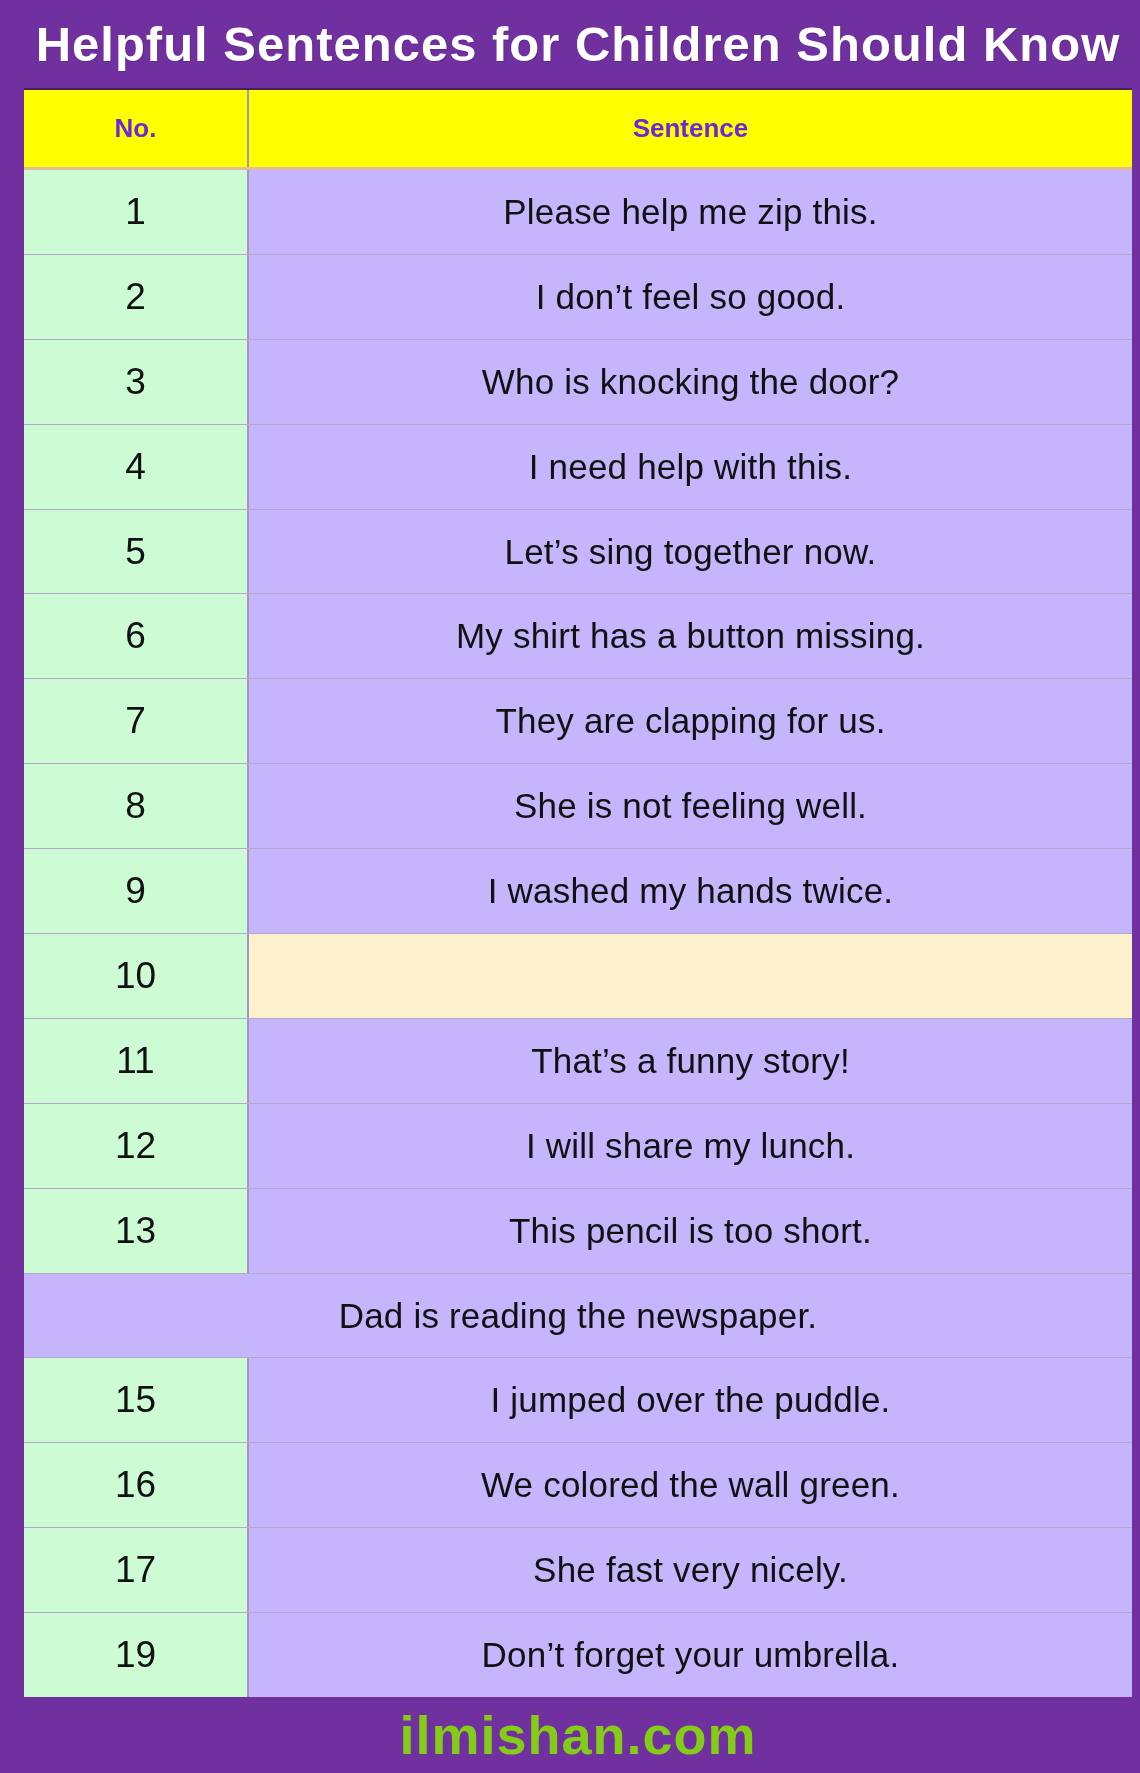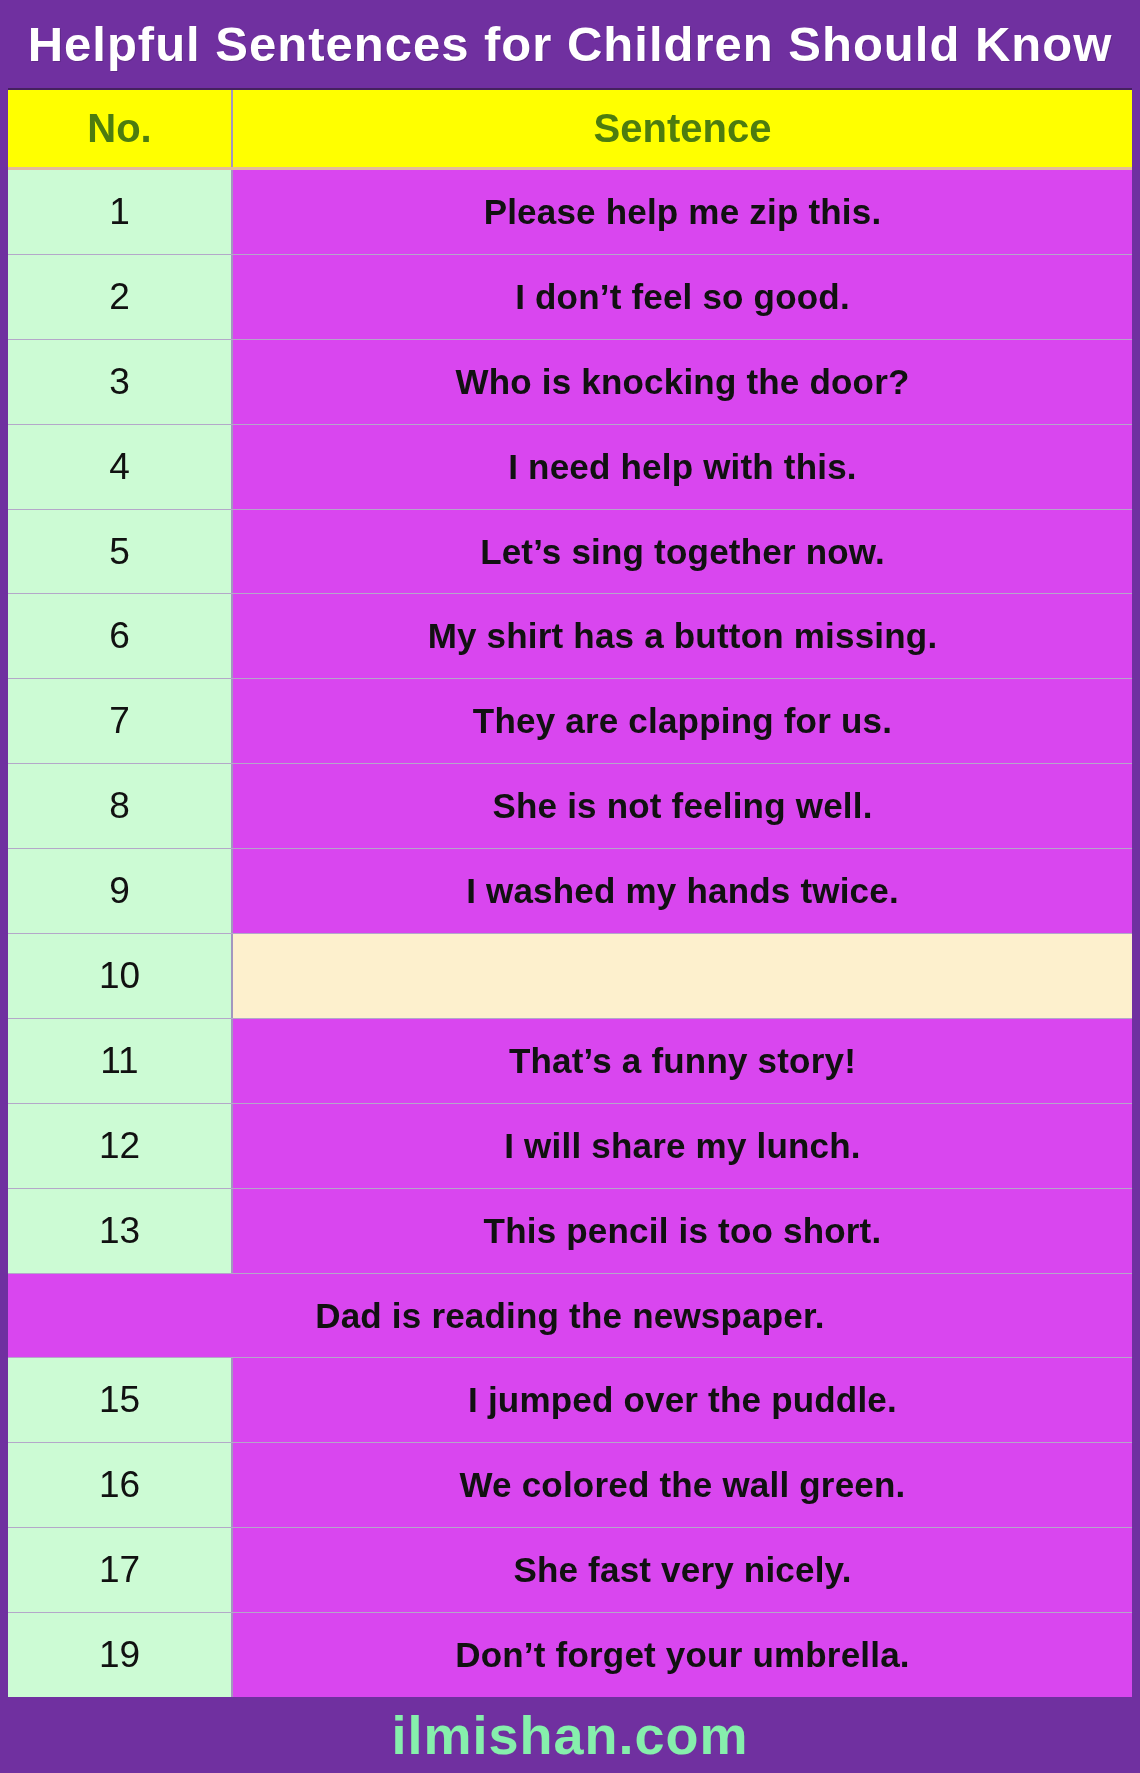--- a/index.html
+++ b/index.html
@@ -7,20 +7,21 @@
   body {
     font-family: "Liberation Sans", sans-serif;
     background: #7030A0;
   }
   .frame {
     width: 1140px;
     height: 1773px;
     background: #7030A0;
     display: flex;
     flex-direction: column;
+    padding-left: 16px;
   }
   .title-band {
     height: 88px;
     flex: 0 0 88px;
     display: flex;
     align-items: center;
     justify-content: center;
     padding: 0 14px;
   }
   .title-band h1 {
@@ -43,22 +44,22 @@
   .header-row {
     flex: 0 0 80px;
     display: flex;
     background: #FFFF00;
     border-bottom: 3px solid #e3bb9b;
   }
   .header-cell {
     display: flex;
     align-items: center;
     justify-content: center;
-    color: #4d7c0f;
-    font-size: 40px;
+    color: #6d28d9;
+    font-size: 26px;
     font-weight: 600;
   }
   .no-col {
     width: 225px;
     flex: 0 0 225px;
     border-right: 2px solid #a396bf;
   }
   .sentence-col { flex: 1 1 auto; }
   .rows {
     flex: 1 1 auto;
@@ -80,34 +81,34 @@
   .no-cell {
     width: 225px;
     flex: 0 0 225px;
     background: #CCFBD4;
     border-right: 2px solid #a396bf;
     font-size: 37px;
     font-weight: 400;
   }
   .sentence-cell {
     flex: 1 1 auto;
-    background: #d946ef;
+    background: #c4b5fd;
     font-size: 35px;
-    font-weight: 700;
+    font-weight: 400;
     letter-spacing: 0.2px;
   }
   .footer-band {
     flex: 0 0 76px;
     height: 76px;
     display: flex;
     align-items: center;
     justify-content: center;
   }
   .footer-band .site {
-    color: #86efac;
+    color: #84cc16;
     font-size: 54px;
     font-weight: bold;
     letter-spacing: 1px;
   }
 </style>
 </head>
 <body>
 
 <div class="frame">
 

